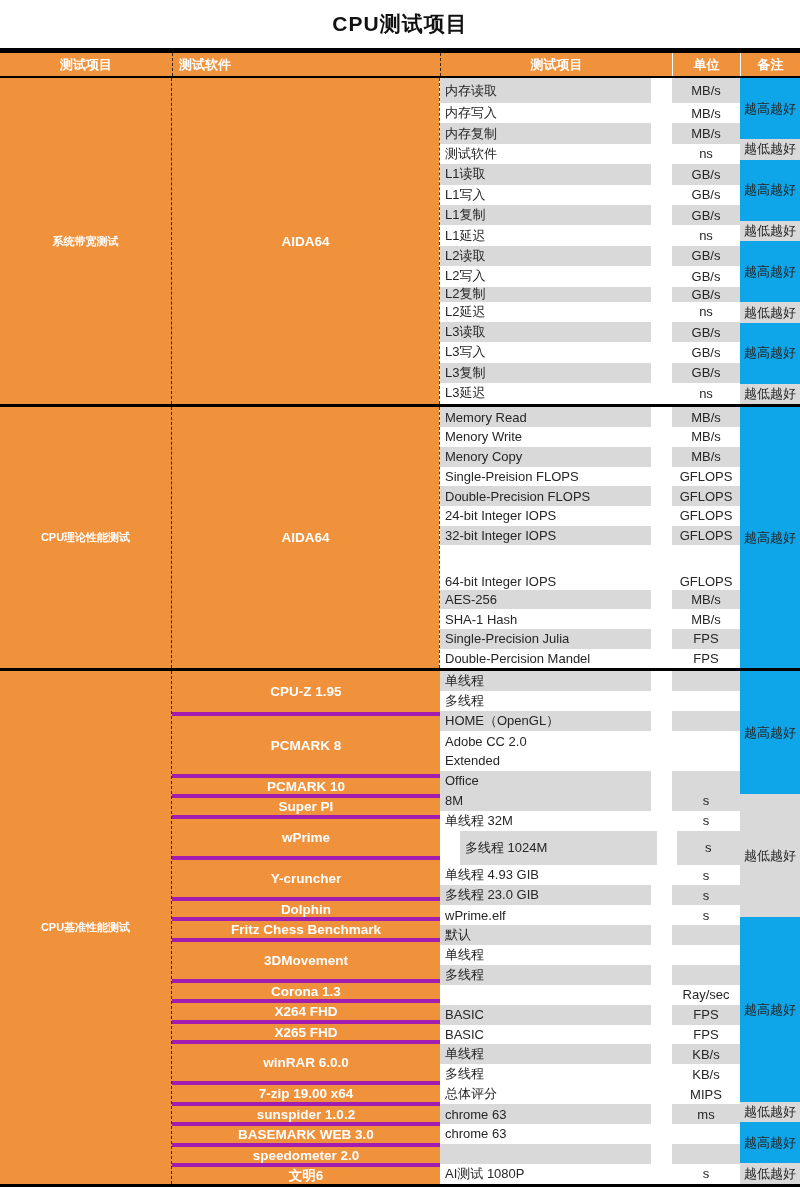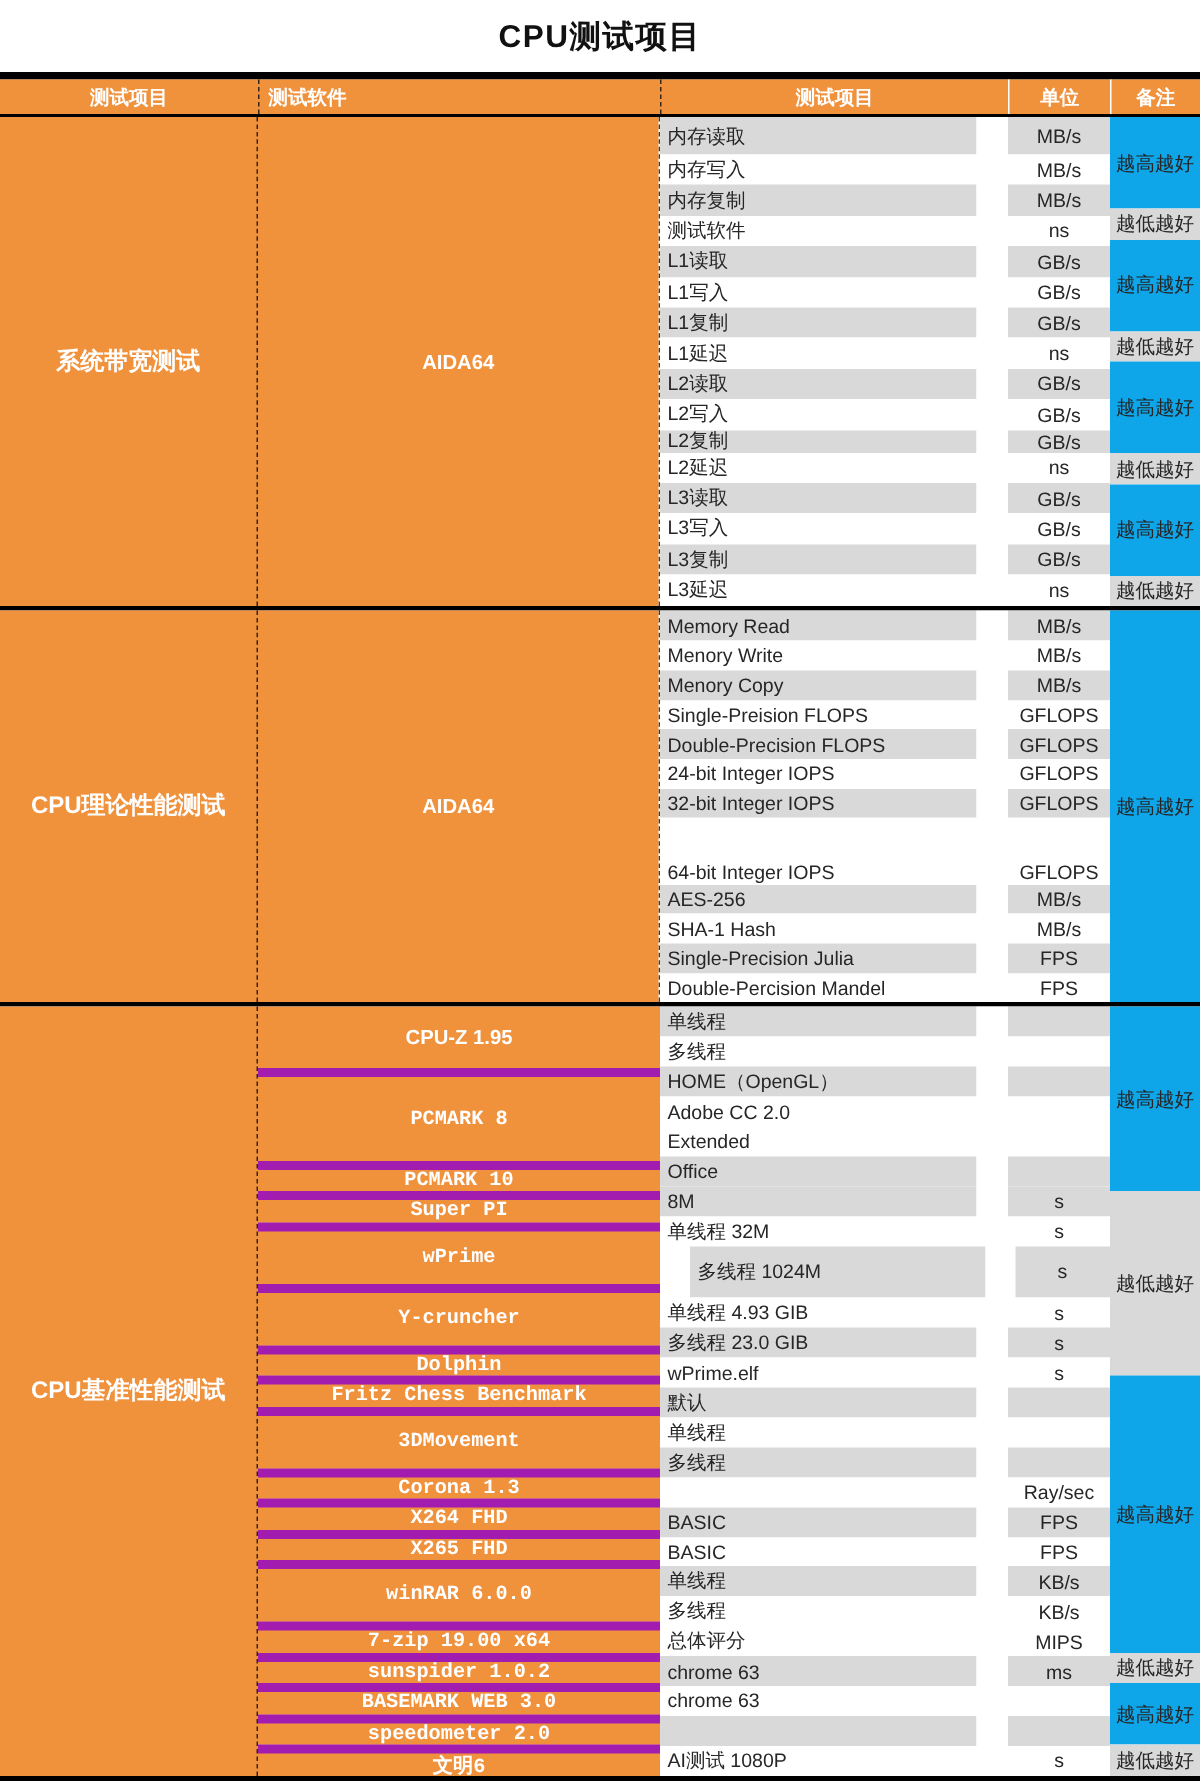--- a/index.html
+++ b/index.html
@@ -30,32 +30,32 @@
   }
   .h-item{width:172px;}
   .h-soft{width:268px;justify-content:flex-start;padding-left:6px;
           border-left:1px dashed rgba(10,10,10,.8);}
   .h-sub{width:232px;border-left:1px dashed rgba(10,10,10,.8);}
   .h-unit{width:68px;border-left:1px solid #fff;}
   .h-note{width:60px;border-left:1px solid #fff;}
 
   .section{display:flex;}
   .cat{
-    width:172px;background:var(--orange);color:#fff;font-weight:bold;font-size:16px;
+    width:172px;background:var(--orange);color:#fff;font-weight:bold;font-size:11px;
     display:flex;align-items:center;justify-content:center;text-align:right;
     border-right:1px dashed rgba(10,10,10,.8);
   }
   .swcol{width:268px;display:flex;flex-direction:column;}
   .swcol.dashed-right{border-right:1px dashed rgba(10,10,10,.8);}
   .swcell{
     background:var(--orange);color:#fff;font-weight:bold;font-size:13.5px;
     display:flex;align-items:center;justify-content:center;text-align:center;
     white-space:nowrap;overflow:hidden;
   }
-  .swcell.gaptop{border-top:6px solid #a21caf;font-family:Liberation Mono, monospace;}
+  .swcell.gaptop{border-top:4px solid #a21caf;}
 
   .rowscol{width:300px;display:flex;flex-direction:column;}
   .trow{display:flex;}
   .item{
     width:211px;font-size:13px;color:var(--text);padding-left:5px;
     display:flex;align-items:center;white-space:nowrap;overflow:hidden;background:#fff;
   }
   .gap{width:21px;background:#fff;}
   .unit{
     width:68px;font-size:13px;color:var(--text);

